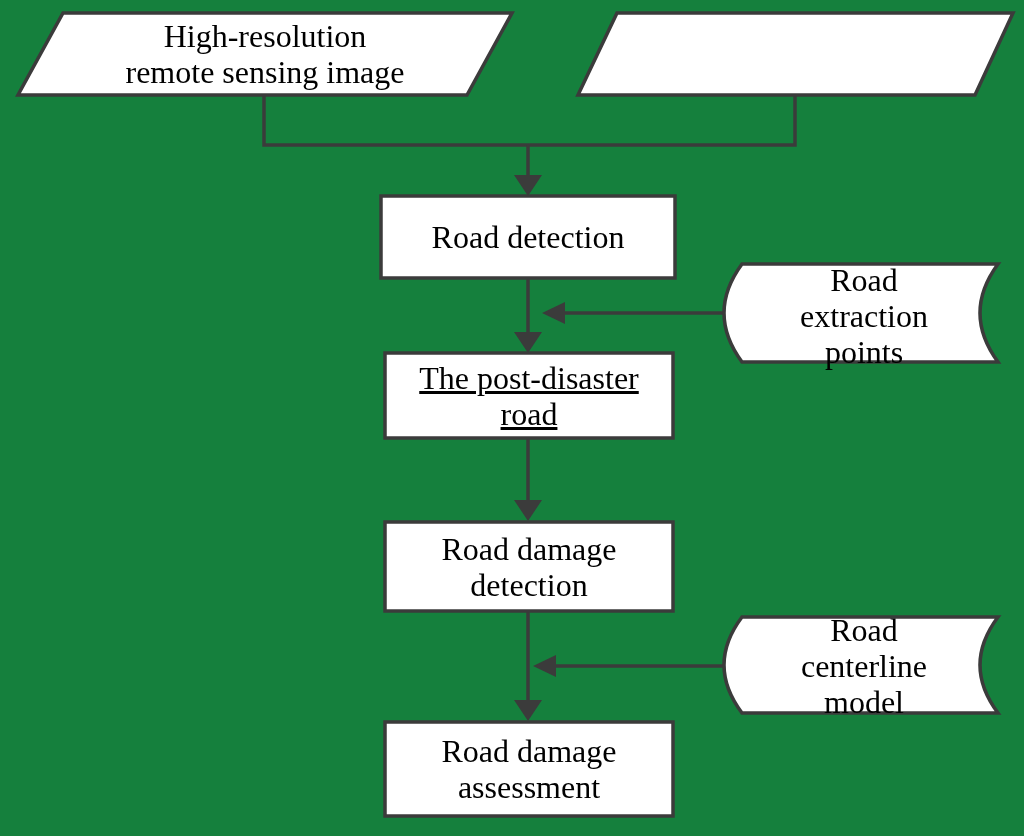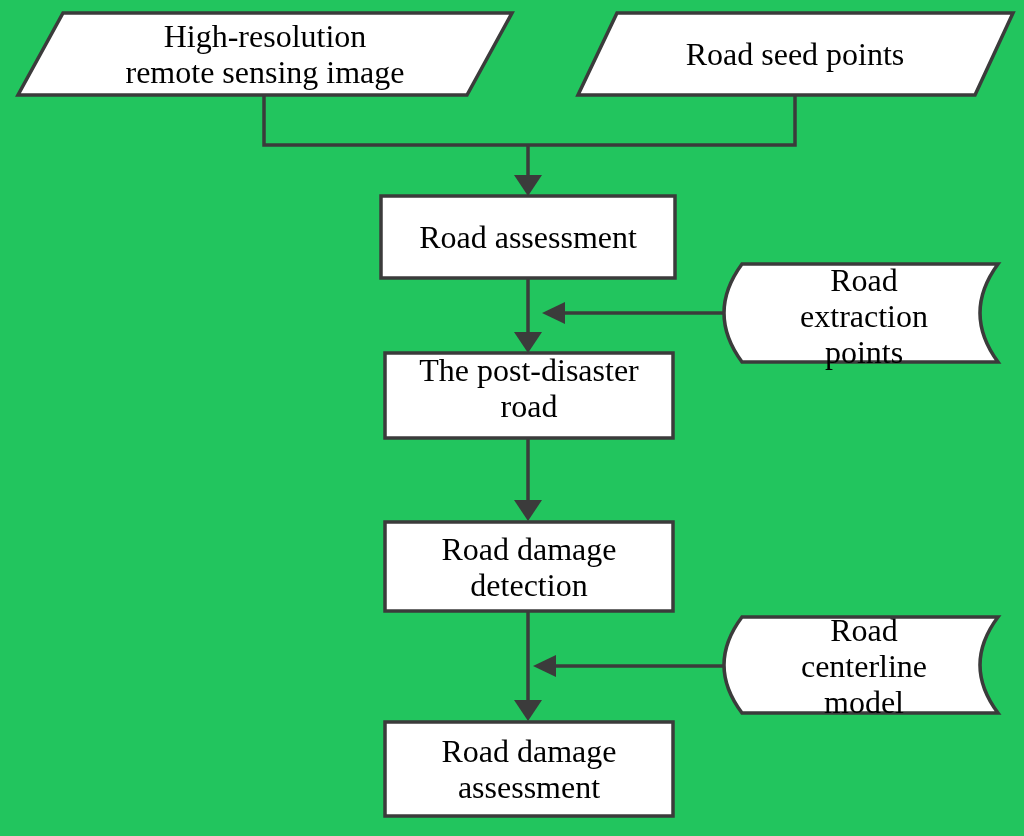--- a/index.html
+++ b/index.html
@@ -4,21 +4,21 @@
 <style>
   html, body {
     margin: 0;
     padding: 0;
     background: #ffffff;
   }
   .stage {
     position: relative;
     width: 1024px;
     height: 836px;
-    background: #22c55e;
+    background: #15803d;
     overflow: hidden;
     font-family: "Liberation Serif", "DejaVu Serif", serif;
   }
   .stage svg {
     position: absolute;
     left: 0;
     top: 0;
   }
   .node-label {
     position: absolute;
@@ -80,25 +80,24 @@
     <rect class="shape" x="385" y="522" width="288" height="89"></rect>
     <rect class="shape" x="385" y="722" width="288" height="94"></rect>
 
     <path class="shape" d="M742,264 L998,264 Q962,313 998,362 L742,362 Q706,313 742,264 Z"></path>
     <path class="shape" d="M742,617 L998,617 Q962,665 998,713 L742,713 Q706,665 742,617 Z"></path>
   </svg>
 
   <div class="node-label" style="left:265px; top:54px;">High-resolution
 remote sensing image</div>
 
-  <div class="node-label" style="left:795px; top:54px;">Road seed points</div>
 
-  <div class="node-label" style="left:528px; top:237px;">Road assessment</div>
+  <div class="node-label" style="left:528px; top:237px;">Road detection</div>
 
-  <div class="node-label" style="left:529px; top:388px;">The post-disaster
+  <div class="node-label" style="left:529px; top:396px;text-decoration:underline;">The post-disaster
 road</div>
 
   <div class="node-label" style="left:529px; top:567px;">Road damage
 detection</div>
 
   <div class="node-label" style="left:529px; top:769px;">Road damage
 assessment</div>
 
   <div class="node-label" style="left:864px; top:316px;">Road extraction
 points</div>

